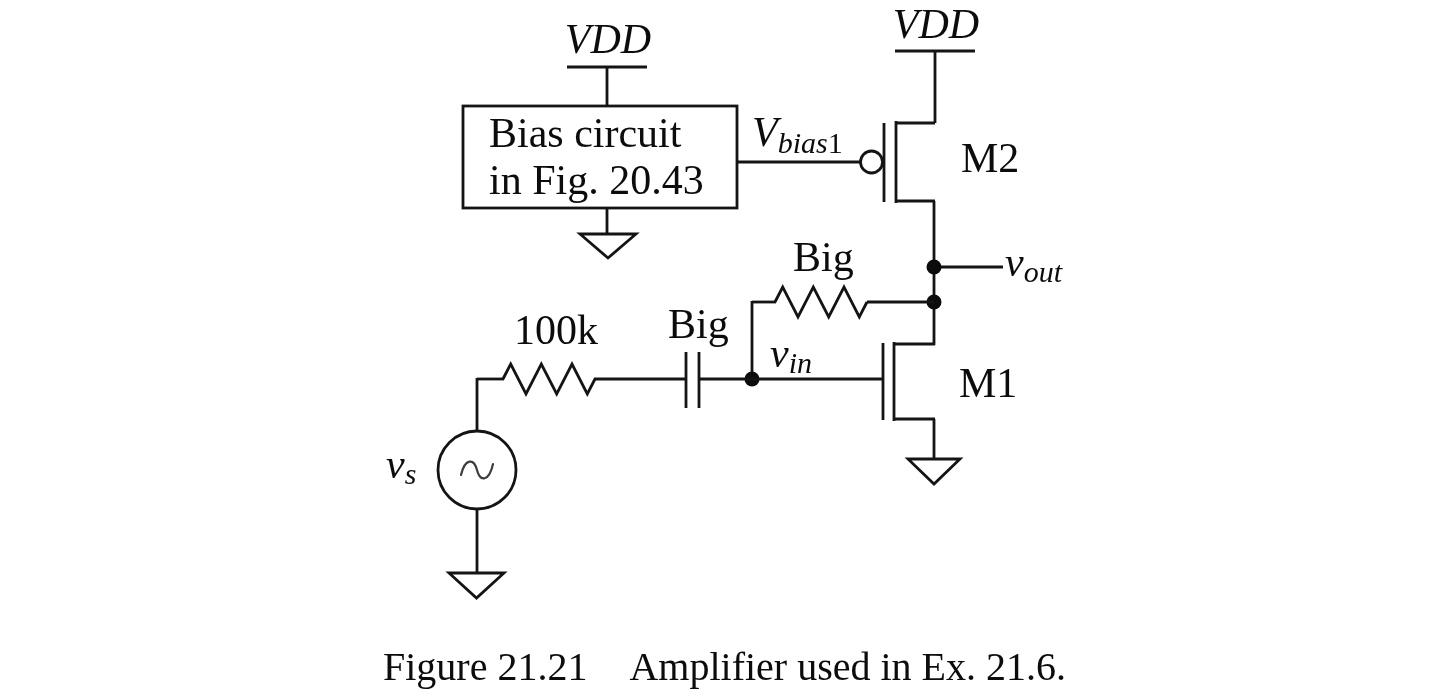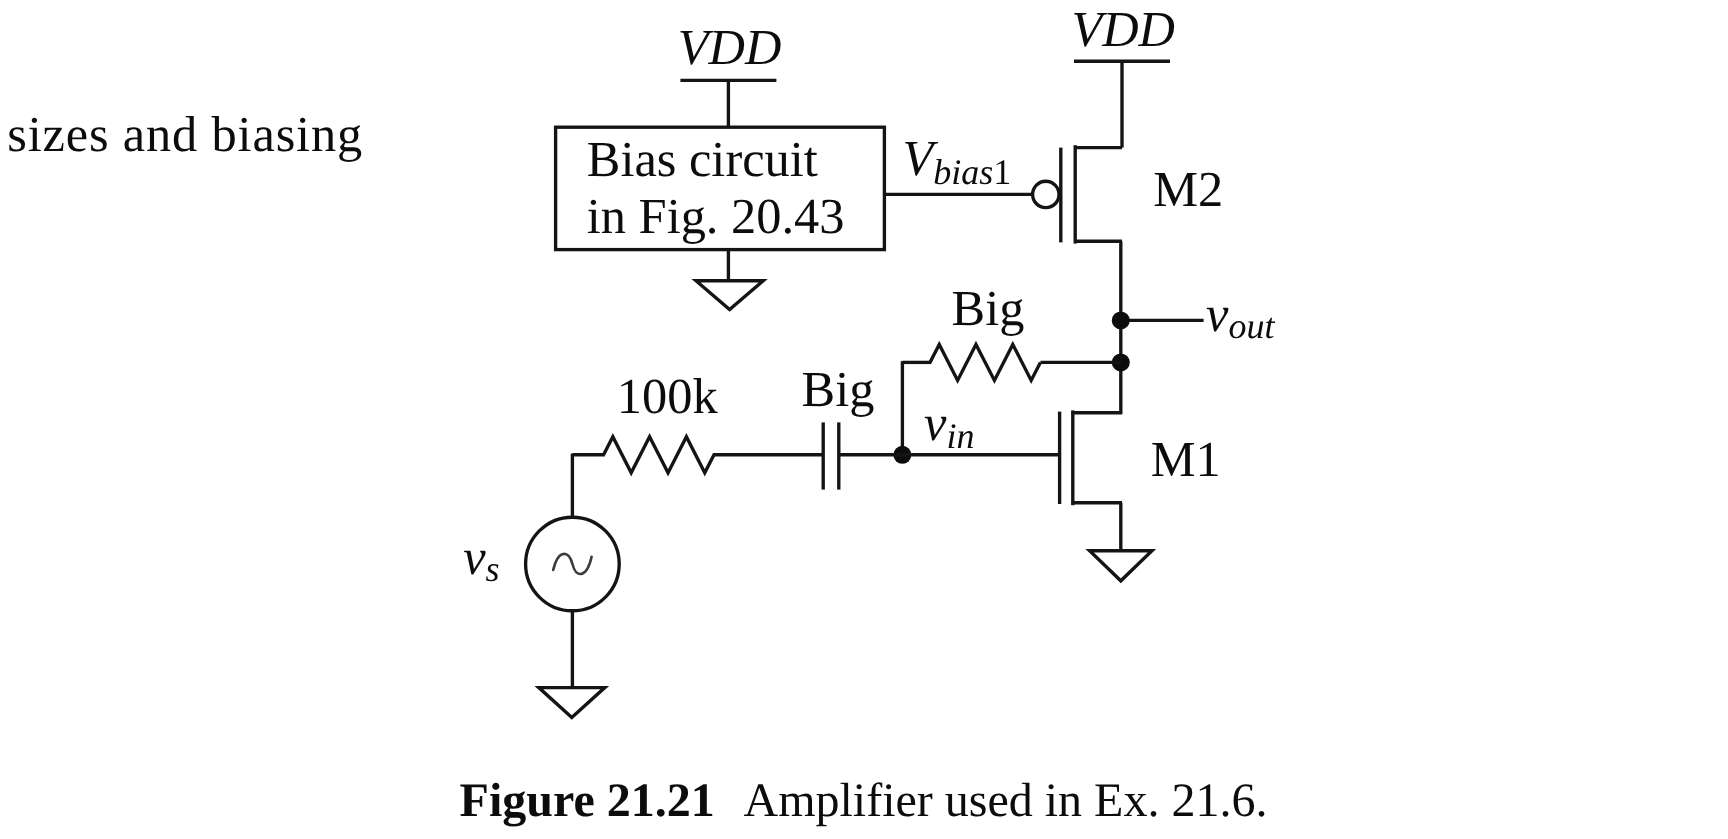--- a/index.html
+++ b/index.html
@@ -25,22 +25,22 @@
     white-space: nowrap;
   }
   .caption {
     position: absolute;
     left: 383px;
     top: 647px;
     font-size: 40px;
     line-height: 40px;
     white-space: nowrap;
   }
-  .caption .fig-num { font-weight: bold; }
-  .caption .fig-title { margin-left: 24px; }
+  .caption .fig-num { font-weight: normal; }
+  .caption .fig-title { margin-left: 42px; }
   svg.circuit {
     position: absolute;
     left: 0;
     top: 0;
   }
   svg.circuit .wire {
     stroke: #141414;
     stroke-width: 2.8;
     fill: none;
   }
@@ -64,21 +64,20 @@
     stroke: #3d3d3d;
     stroke-width: 2.2;
     fill: none;
     stroke-linecap: round;
   }
 </style>
 </head>
 <body>
 
 <div class="note">
-  <div>sizes and biasing</div>
 </div>
 
 <svg class="circuit" width="1440" height="699" viewBox="0 0 1440 699">
 
   <g>
     <text class="it" text-anchor="middle" x="608" y="53">VDD</text>
     <line class="wire" x1="567" y1="67" x2="647" y2="67"></line>
     <line class="wire" x1="607" y1="67" x2="607" y2="107"></line>
   </g>
 

